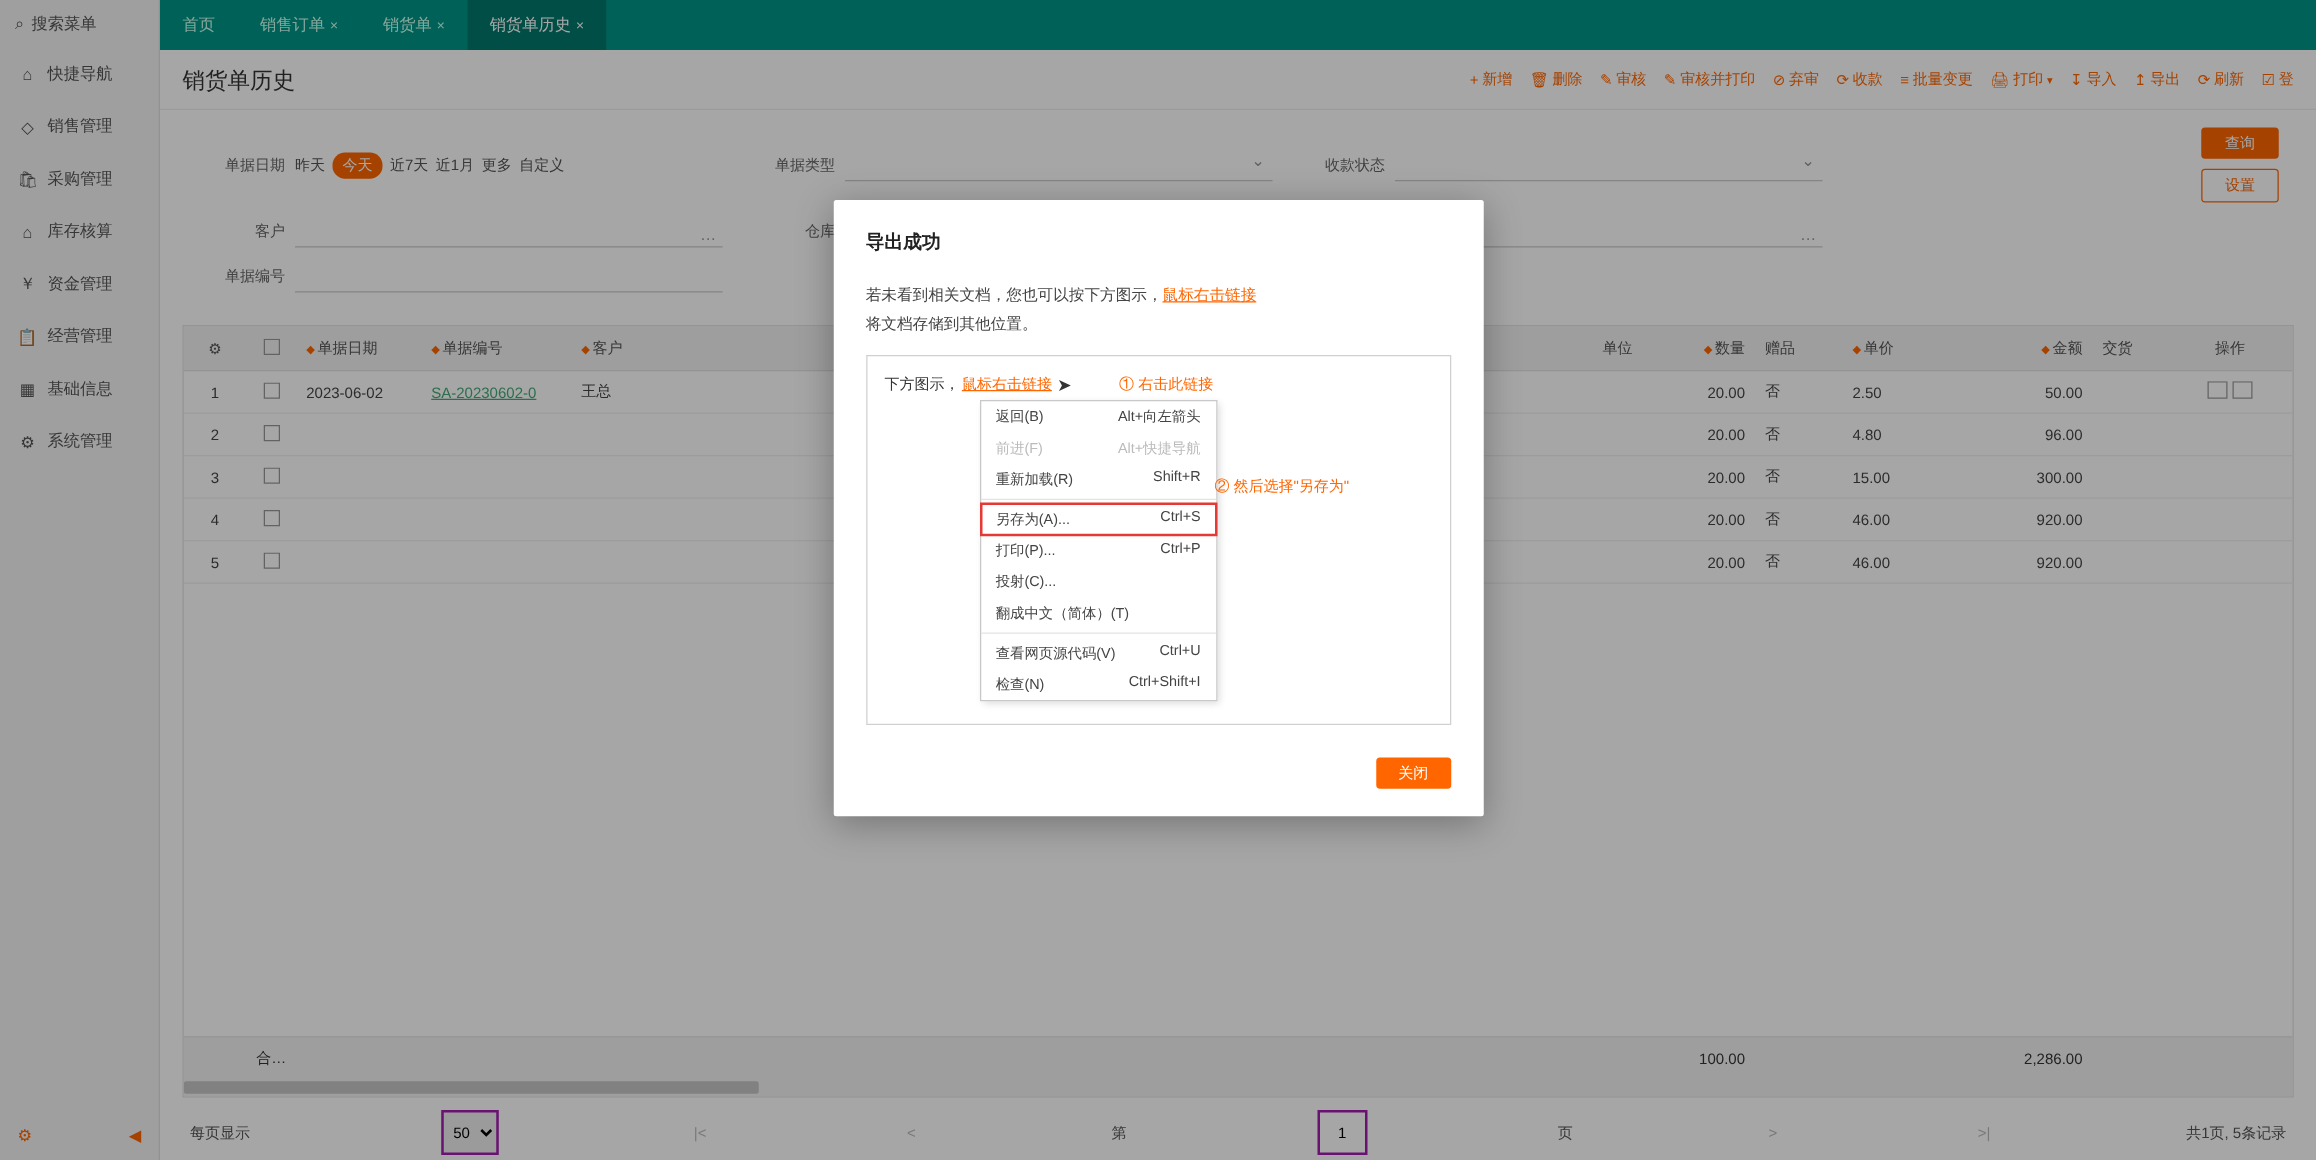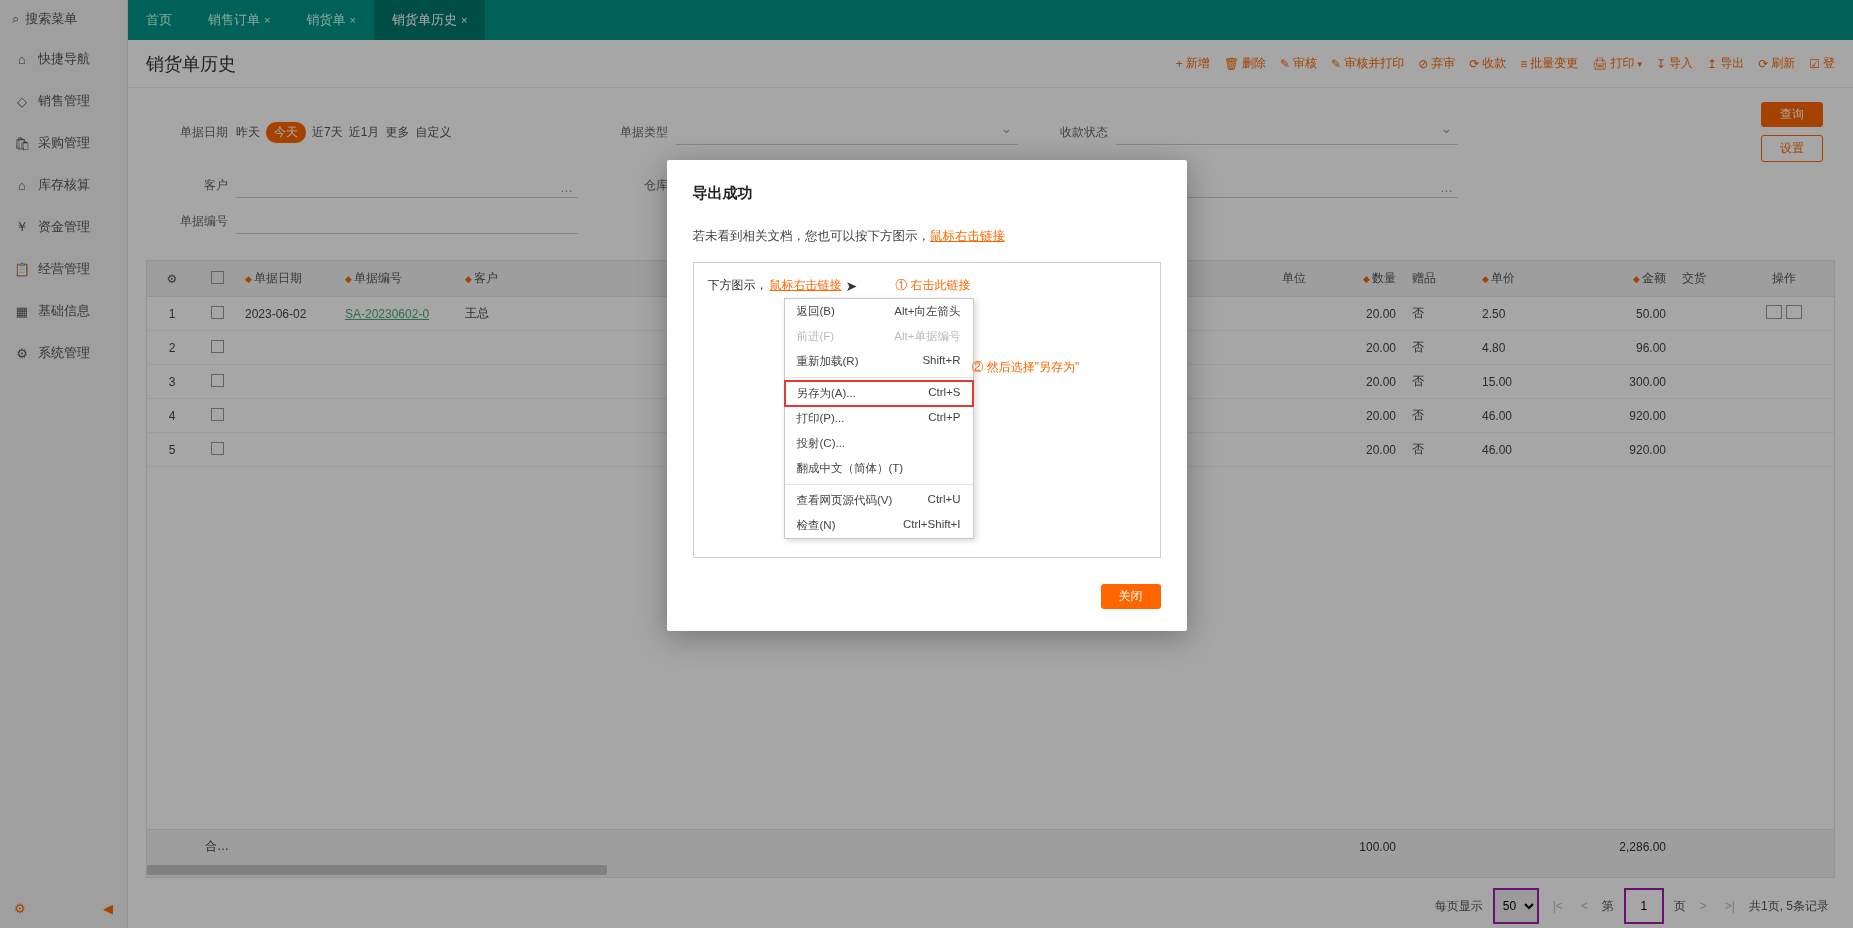--- a/index.html
+++ b/index.html
@@ -55,21 +55,21 @@
 .c-amt{width:100px;text-align:right;}
 .c-deliv{width:60px;}
 .c-op{width:100px;text-align:center;}
 .tbody { flex:1; overflow:auto; }
 .trow { display:flex; height:34px; align-items:center; border-bottom:1px solid #f0f0f0; font-size:12px; color:#444; }
 .trow .link { color:#4a7; text-decoration:underline; cursor:pointer; }
 .op-ic { display:inline-block; width:16px; height:14px; border:1px solid #999; margin:0 2px; font-size:9px; line-height:12px; }
 .tfoot { background:#f3f3f3; border-top:1px solid #e3e3e3; height:34px; display:flex; align-items:center; font-size:12px; }
 .hscroll { height:14px; background:#f3f3f3; position:relative; }
 .hscroll .thumb { position:absolute; left:0; top:2px; height:10px; width:460px; background:#c7c7c7; border-radius:2px; }
-.pager { height:44px; display:flex; align-items:center; justify-content:flex-end; padding:0 24px; gap:10px; font-size:12px; color:#555; margin-top:6px; }
+.pager { height:44px; display:flex; align-items:center; justify-content:space-between; padding:0 24px; gap:10px; font-size:12px; color:#555; margin-top:6px; }
 .pager select,.pager input { border:2px solid #a21caf; height:36px; padding:0 4px; font-size:12px; }
 .pager input { width:40px; text-align:center; }
 .pager .pg-btn { color:#bbb; cursor:pointer; padding:0 4px; }
 .overlay { position:absolute; inset:0; background:rgba(0,0,0,0.35); display:flex; align-items:flex-start; justify-content:center; padding-top:160px; }
 .modal { width:520px; background:#fff; border-radius:2px; box-shadow:0 6px 30px rgba(0,0,0,0.3); padding:24px 26px 22px; }
 .modal h3 { font-size:15px; font-weight:bold; margin-bottom:22px; color:#222; }
 .modal p { font-size:12.5px; color:#444; line-height:1.8; }
 .modal p .hl { color:#f60; text-decoration:underline; cursor:pointer; }
 .demo-box { border:1px solid #d0d0d0; margin-top:14px; padding:14px 14px 18px; position:relative; font-size:12px; }
 .demo-top { display:flex; align-items:flex-end; gap:2px; }
@@ -376,35 +376,36 @@
       <span>共1页, 5条记录</span>
     </div>
   </div>
 
   <div class="overlay">
     <div class="modal">
       <h3>导出成功</h3>
       <p>
         <span>若未看到相关文档，您也可以按下方图示，</span><span class="hl">鼠标右击链接</span>
       </p>
+      <p>将文档存储到其他位置。</p>
       <div class="demo-box">
         <div class="demo-top">
           <span>下方图示，</span>
           <span class="hl">鼠标右击链接</span>
           <span class="cursor">➤</span>
           <span class="tip1">① 右击此链接</span>
         </div>
         <div class="ctx-menu" id="ctx-menu">
             <div class="ctx-item">
               <span>返回(B)</span>
               <span>Alt+向左箭头</span>
             </div>
             <div class="ctx-item dis">
               <span>前进(F)</span>
-              <span>Alt+单据编号</span>
+              <span>Alt+快捷导航</span>
             </div>
             <div class="ctx-item">
               <span>重新加载(R)</span>
               <span>Shift+R</span>
             </div>
             <div class="ctx-sep"></div>
             <div class="ctx-item sel">
               <span>另存为(A)...</span>
               <span>Ctrl+S</span>
             </div>

